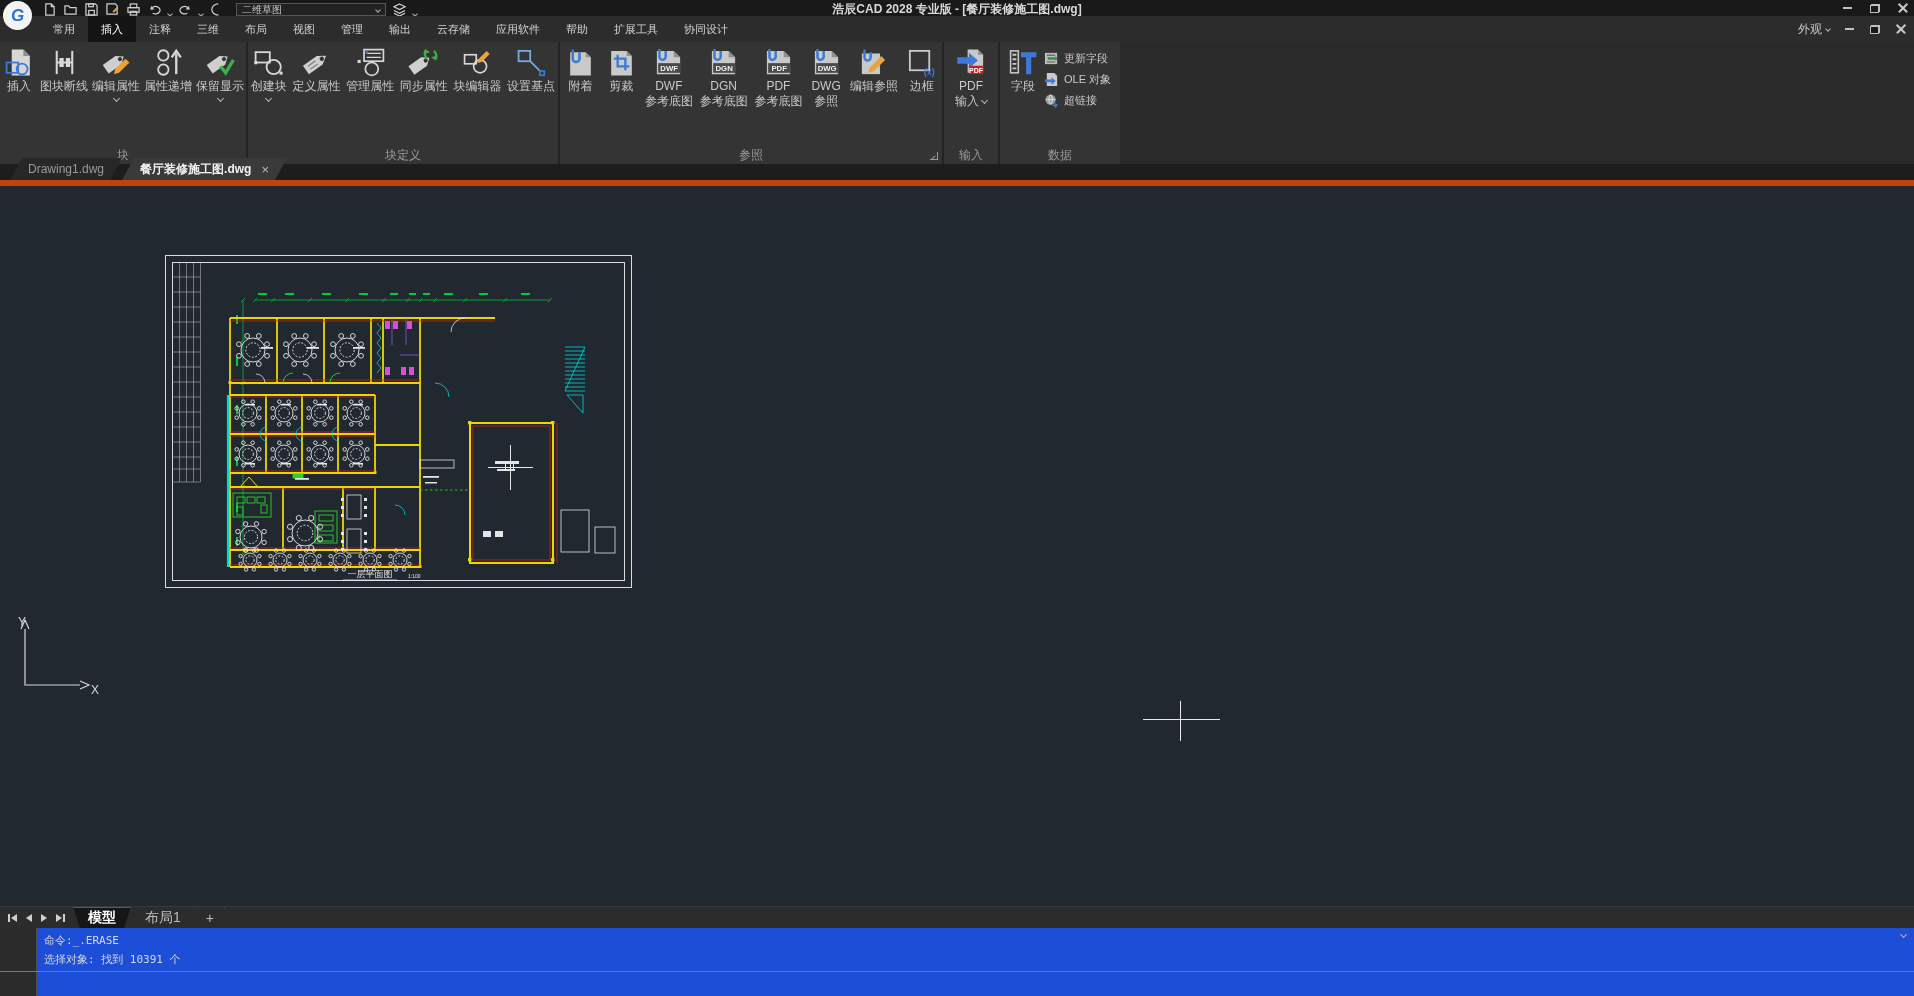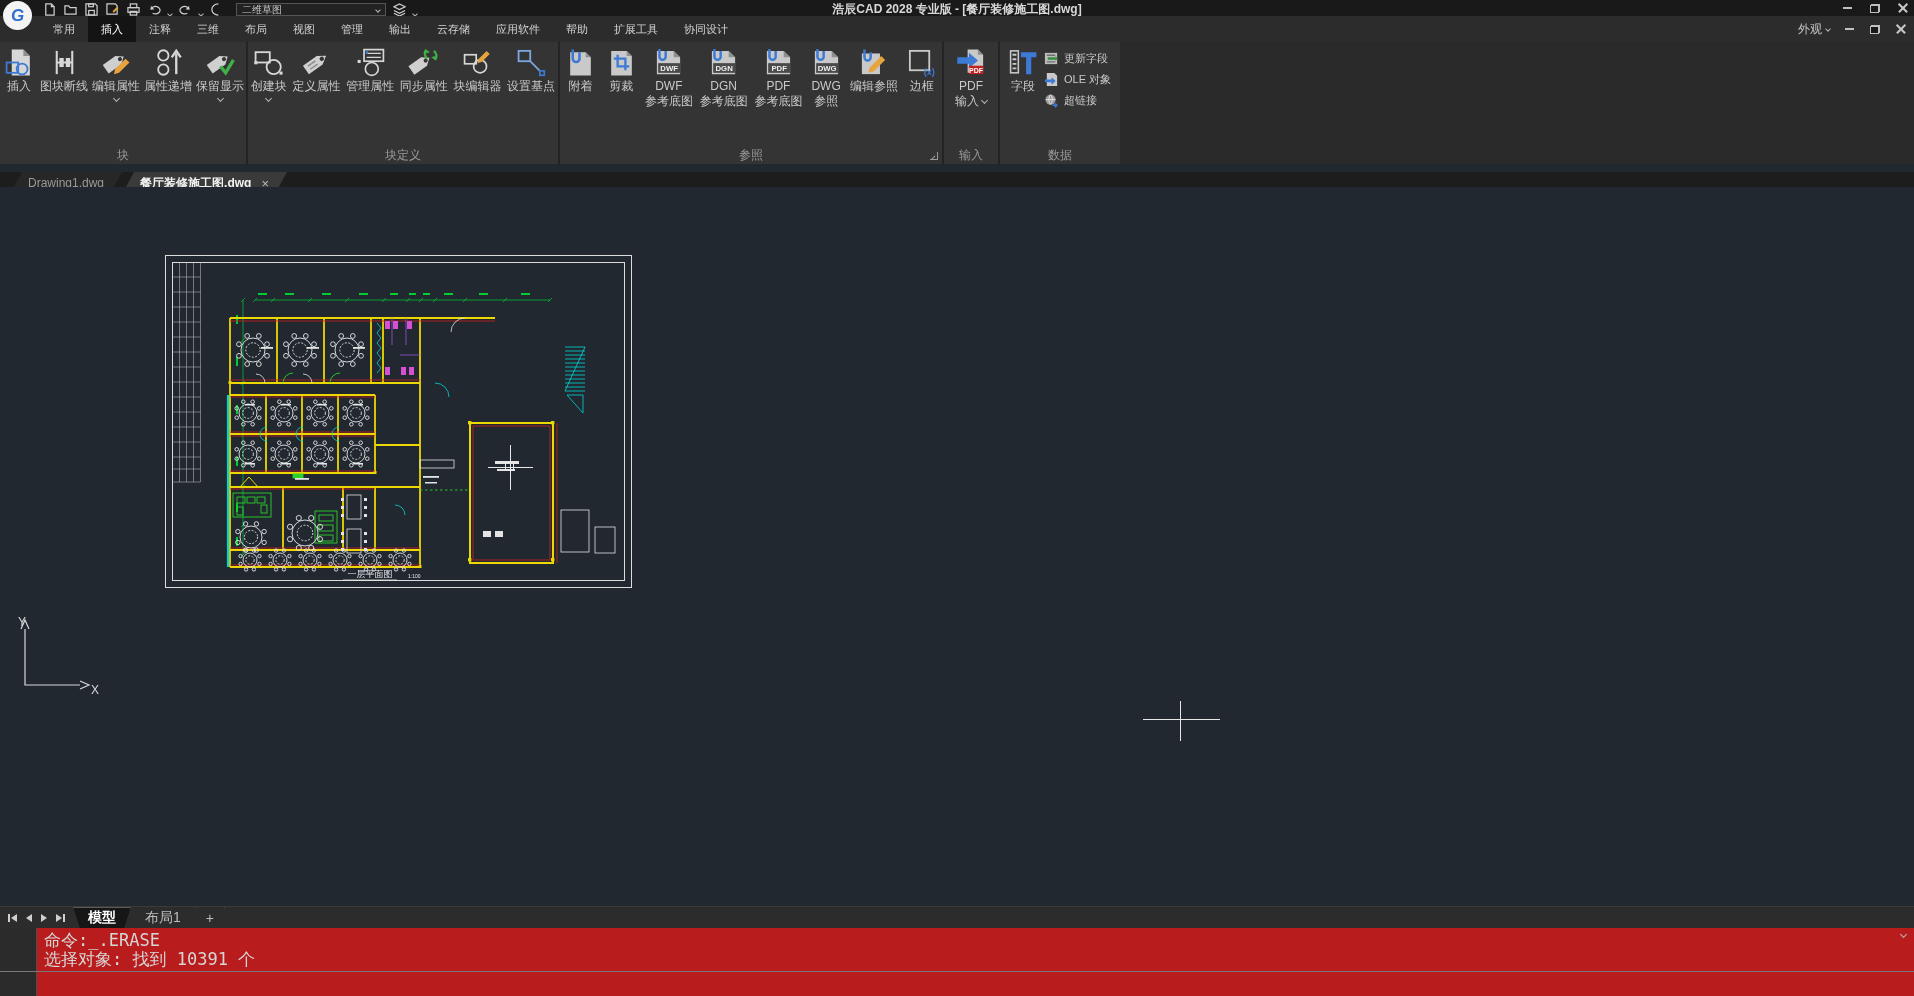--- a/index.html
+++ b/index.html
@@ -44,21 +44,21 @@
 .rbtn .chev{margin-top:2px}
 .l2{display:flex;align-items:center;gap:3px}
 #p-data .pbody{justify-content:flex-start;gap:4px;padding-left:6px}
 .smallcol{display:flex;flex-direction:column;padding-top:2px}
 .sbtn{display:flex;align-items:center;gap:5px;height:21px;font-size:11px;color:#c9c9c9}
 .sbtn svg{width:15px;height:15px}
 .launcher{position:absolute;right:4px;bottom:4px;width:8px;height:8px;border-right:1.3px solid #9a9a9a;border-bottom:1.3px solid #9a9a9a}
 .launcher:before{content:"";position:absolute;right:1px;bottom:1px;width:5px;height:1.3px;background:#9a9a9a;transform:rotate(-45deg)}
 #ribbon-filler{flex:1;background:#2a2a2a}
 
-#doctabs{top:172px;height:22px;background:#1d1d1d;display:flex;padding-left:10px;border-bottom:2px solid #c2410c}
+#doctabs{top:164px;height:22px;background:#1d1d1d;display:flex;align-items:flex-end;padding-left:10px;border-bottom:6px solid #c2410c}
 .dtab{height:22px;display:flex;align-items:center;padding:0 18px;font-size:12px;clip-path:polygon(12px 0,100% 0,calc(100% - 12px) 100%,0 100%)}
 .dtab.inactive{background:#272727;color:#9a9a9a}
 .dtab.active{background:#3a3a3a;color:#f2f2f2;font-weight:bold;gap:10px}
 .dtab .tclose{font-weight:normal;color:#bbb;font-size:13px}
 
 #canvas{top:187px;height:719px;background:#212830;overflow:hidden}
 #plan{position:absolute;left:165px;top:68px;width:467px;height:333px}
 .xline{position:absolute;background:#e8e8e8}
 #pickbox{position:absolute;left:505px;top:275px;width:9px;height:9px;border:1px solid #e8e8e8}
 #ucs{position:absolute;left:5px;top:428px;width:100px;height:90px}
@@ -66,21 +66,21 @@
 #layoutbar{top:906px;height:22px;background:#2c2c2c;display:flex;align-items:center;border-top:1px solid #3a3a3a}
 .nav{display:flex;align-items:center;gap:9px;padding:0 8px}
 .tri{width:0;height:0;border-top:4px solid transparent;border-bottom:4px solid transparent}
 .tri.r{border-left:6px solid #cfcfcf}.tri.l{border-right:6px solid #cfcfcf}
 .navend{display:flex;align-items:center;gap:1px}
 .navbar{width:2px;height:8px;background:#cfcfcf}
 .ltab{height:22px;display:flex;align-items:center;padding:0 14px;font-size:14px;color:#bdbdbd;clip-path:polygon(0 0,100% 0,calc(100% - 7px) 100%,7px 100%);border-right:1px solid #4a4a4a}
 .ltab.active{background:#161616;color:#fff;font-weight:bold;border:1px solid #5a5a5a}
 .ltab.plus{padding:0 10px}
 
-#cmd{top:928px;height:68px;background:#b91c1c;font-family:"DejaVu Sans Mono","Liberation Mono",monospace;font-size:17px;color:#d6d6d6}
+#cmd{top:928px;height:68px;background:#1d4ed8;font-family:"DejaVu Sans Mono","Liberation Mono",monospace;font-size:11px;color:#d6d6d6}
 #cmd-gutter{position:absolute;left:0;top:0;bottom:0;width:37px;background:#2b2b2b;border-right:1px solid #4f4f4f}
 #cmd-hist{position:absolute;left:44px;top:3px;line-height:19px;white-space:pre}
 #cmd-div{position:absolute;left:0;right:0;top:43px;height:1px;background:#787878}
 #cmd-prompt-row{position:absolute;left:0;right:0;top:44px;bottom:0;background:#353535}
 #cmd-prompt{position:absolute;left:44px;top:6px}
 #cmd-chev{position:absolute;right:8px;top:4px}
 #hscroll{position:absolute;right:19px;bottom:3px;width:116px;height:16px;background:#4a4a4a;display:flex;align-items:center}
 .sarr{width:0;height:0;border-top:4px solid transparent;border-bottom:4px solid transparent;margin:0 5px}
 .sarr.l{border-right:5px solid #d0d0d0}.sarr.r{border-left:5px solid #d0d0d0;margin-left:auto}
 #sthumb{width:24px;height:12px;background:#c4c4c4}

